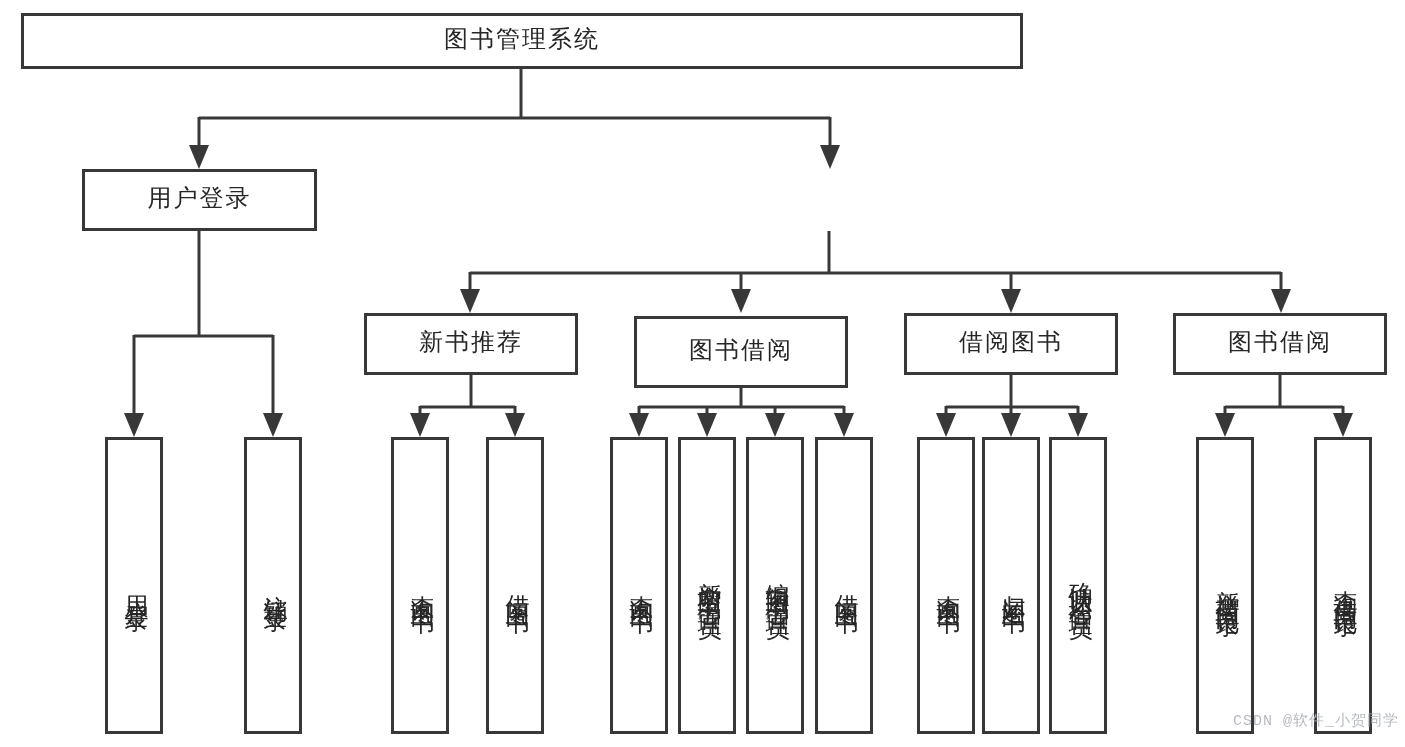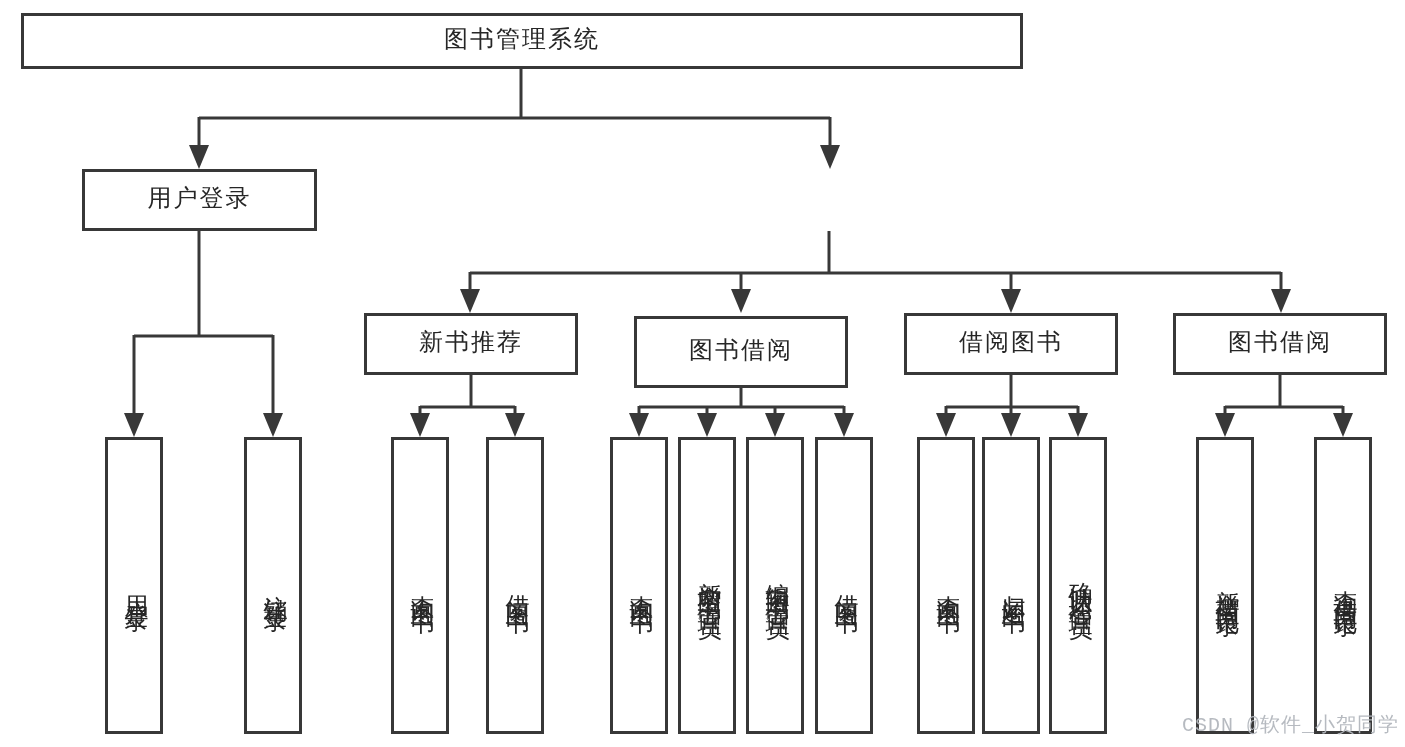--- a/index.html
+++ b/index.html
@@ -32,21 +32,21 @@
     writing-mode:vertical-rl;
     text-orientation:mixed;
     letter-spacing:5px;
     white-space:normal;
   }
   #watermark{
     position:absolute;
     right:6px;
     top:711px;
     z-index:3;
-    font-size:20px;
+    font-size:15px;
     color:rgba(178,182,189,0.95);
     letter-spacing:1px;
     white-space:nowrap;
   }
 </style>
 </head>
 <body>
 
 <div id="canvas">
 

